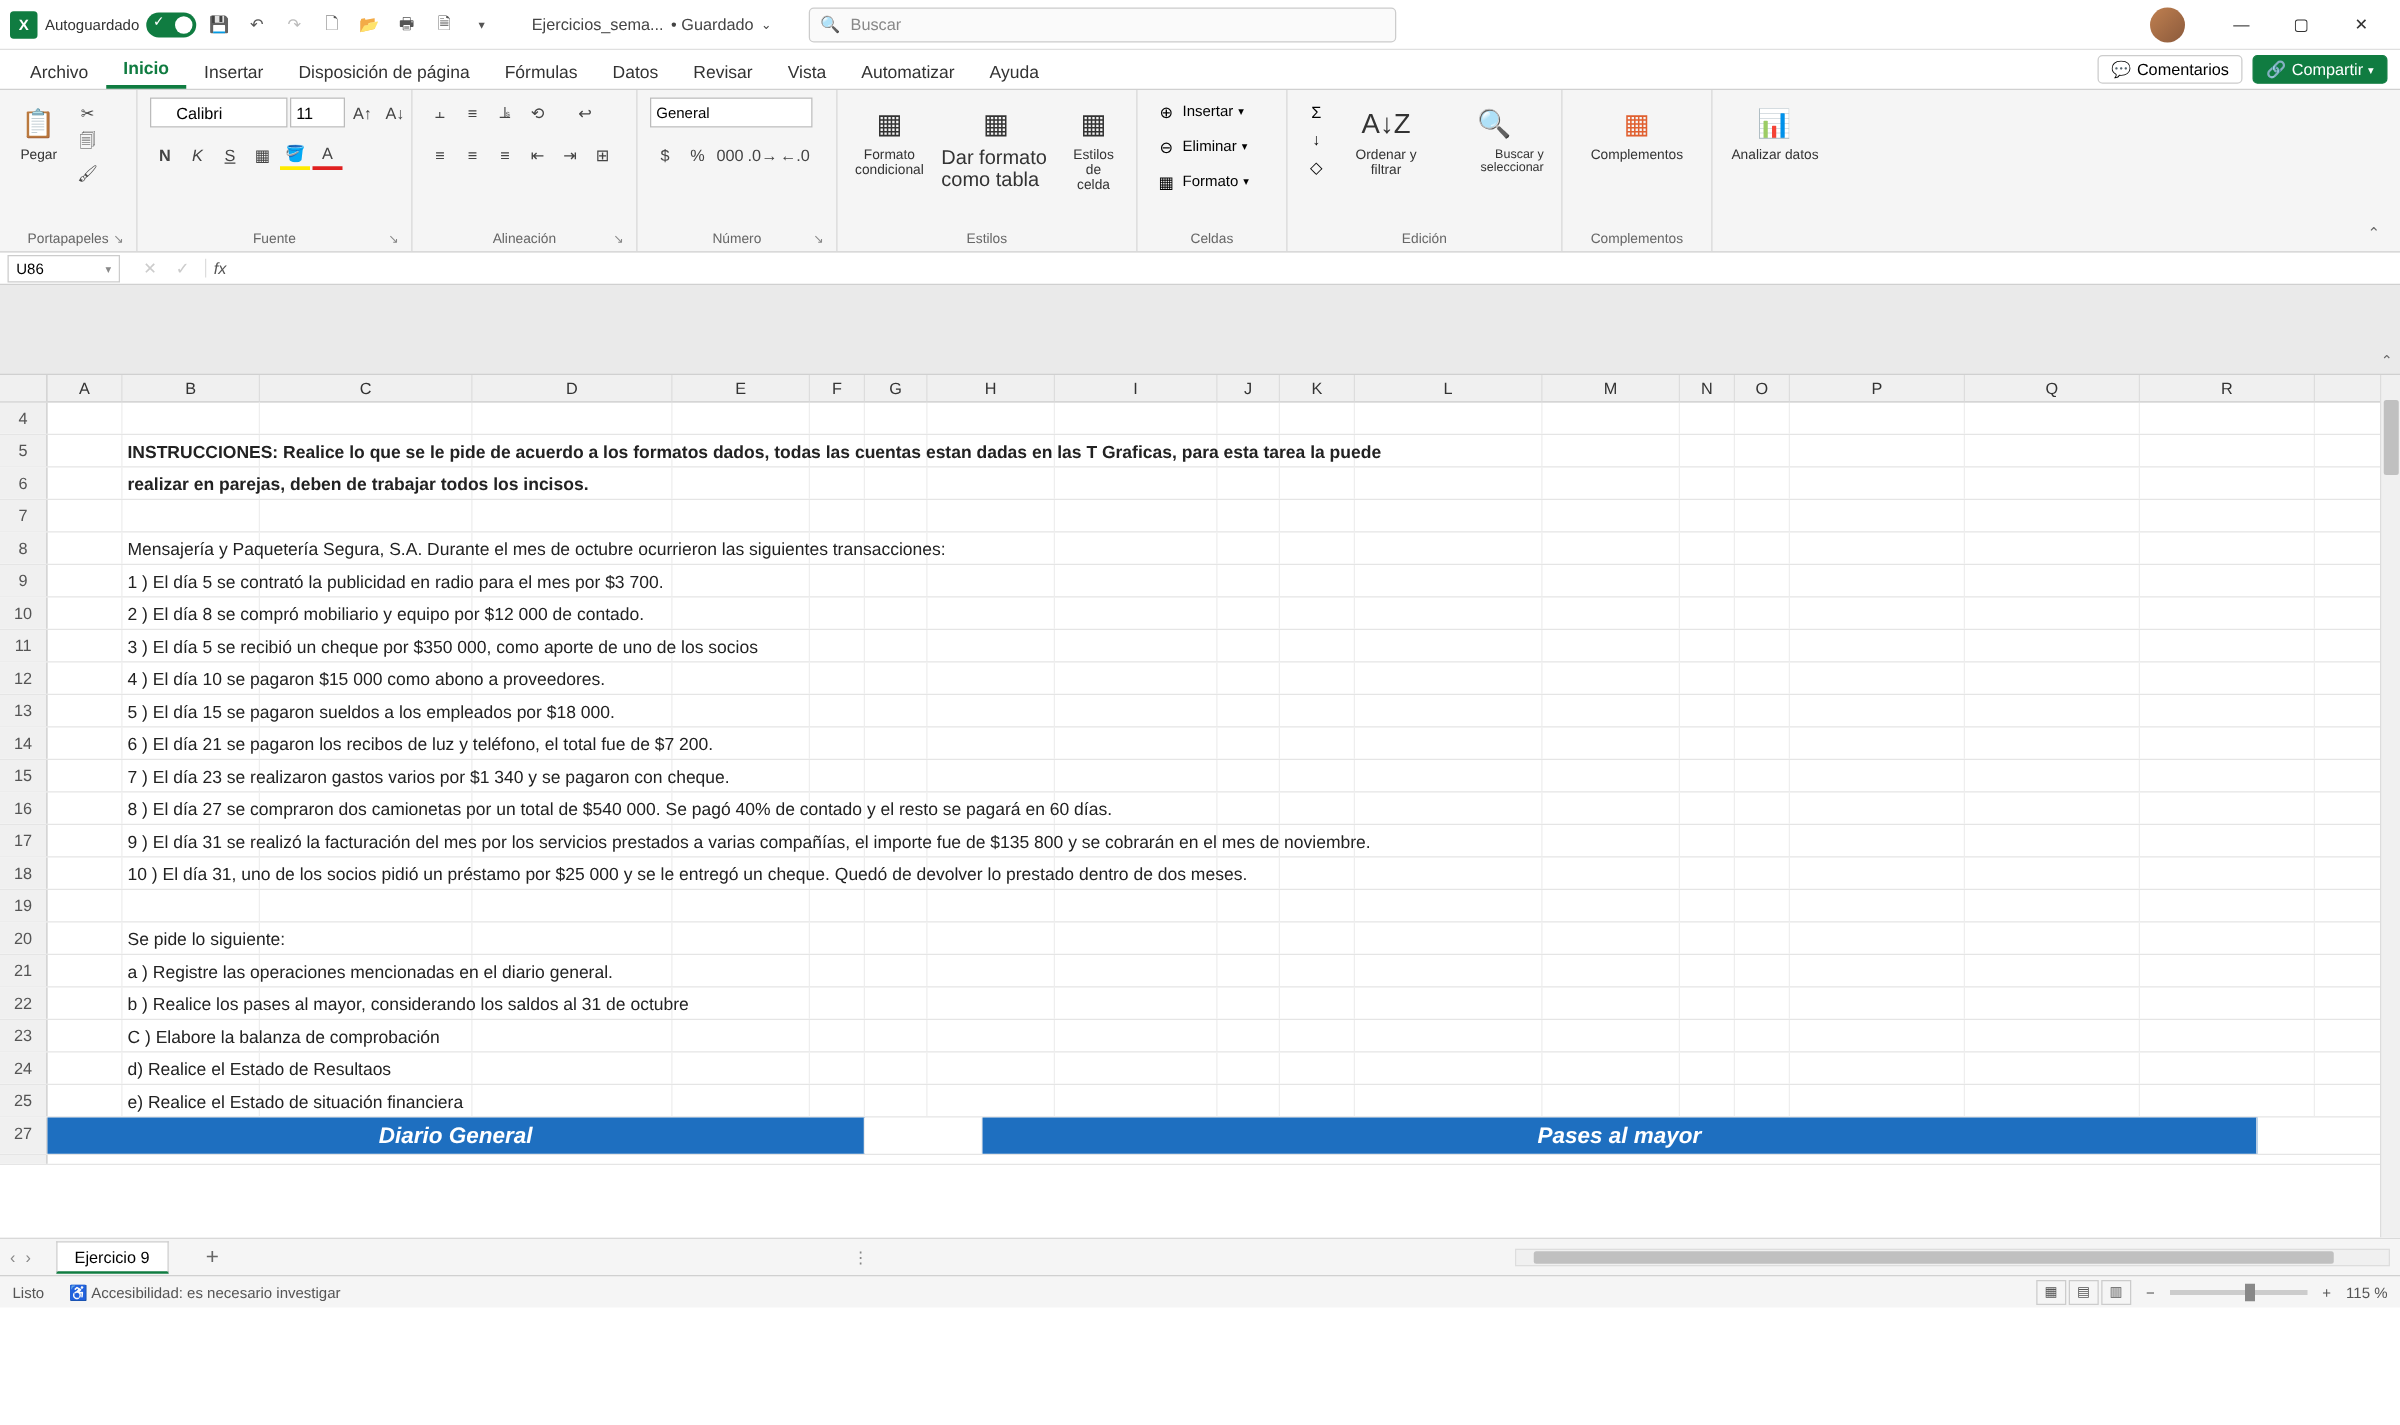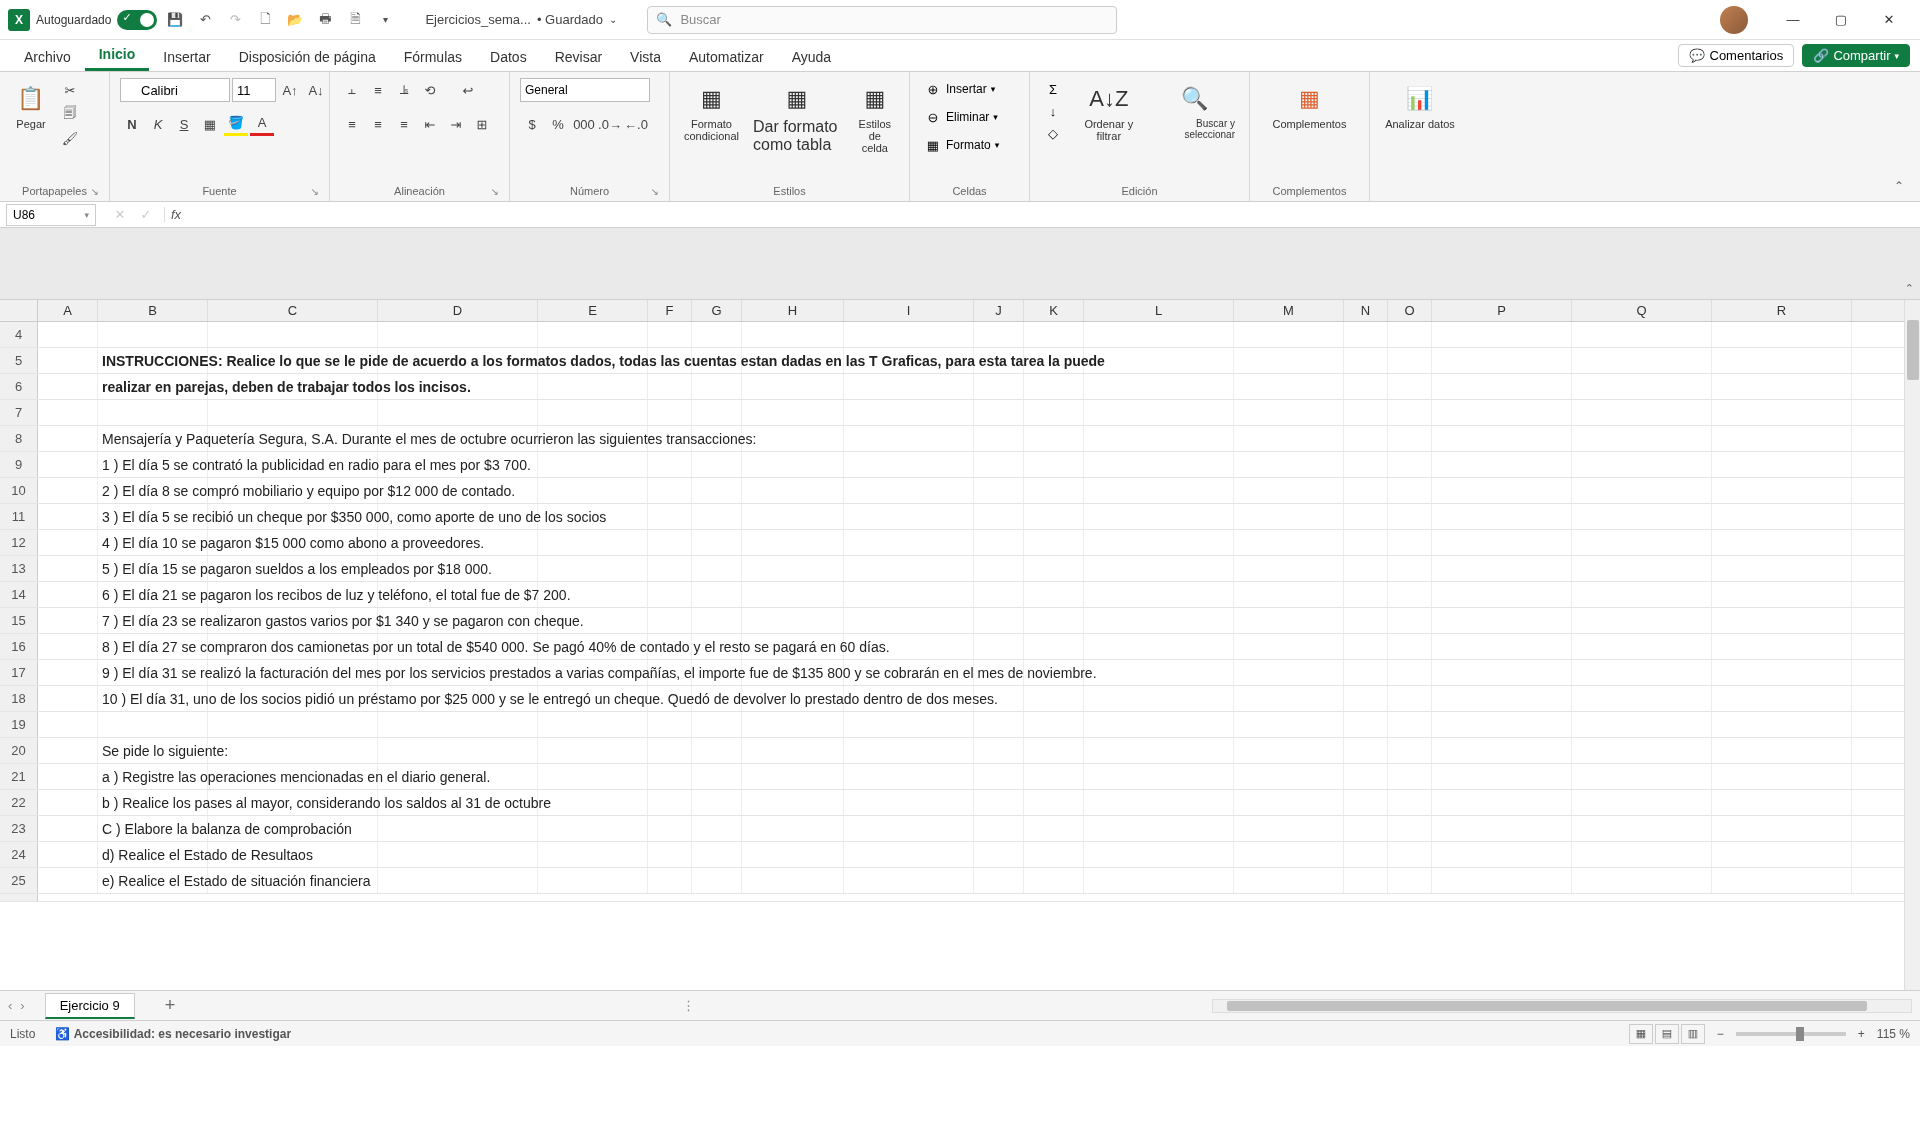--- a/index.html
+++ b/index.html
@@ -809,20 +809,26 @@
         <div class="cell cJ"></div>
         <div class="cell cK"></div>
         <div class="cell cL"></div>
         <div class="cell cM"></div>
         <div class="cell cN"></div>
         <div class="cell cO"></div>
         <div class="cell cP"></div>
         <div class="cell cQ"></div>
         <div class="cell cR"></div>
       </div>
+      <div class="row" style="height: 30px;">
+        <div class="row-h">27</div>
+        <div class="cell blue-band" style="width: 654px;">Diario General</div>
+        <div class="cell" style="width: 94px;"></div>
+        <div class="cell blue-band" style="width: 1020px;">Pases al mayor</div>
+      </div>
       <div class="row" style="height: 8px;">
         <div class="row-h" style="font-size: 9px;"></div>
       </div>
     </div>
   <div class="vscroll">
     <div class="vscroll-thumb"></div>
   </div>
 </div>
 
 <div class="sheet-bar">
@@ -835,21 +841,21 @@
   <span style="margin-left:auto;margin-right:10px;color:#888">⋮</span>
   <div class="hscroll-track">
     <div class="hscroll-thumb"></div>
   </div>
 </div>
 
 <div class="status-bar">
   <span>Listo</span>
   <span style="margin-left:20px">
     <span>♿</span>
-    <span style="font-weight:700">Accesibilidad: es necesario investigar</span>
+    <span style="font-weight:400">Accesibilidad: es necesario investigar</span>
   </span>
   <div class="status-right">
     <div class="view-btns">
       <div class="view-btn">▦</div>
       <div class="view-btn">▤</div>
       <div class="view-btn">▥</div>
     </div>
     <span>−</span>
     <div class="zoom-slider"></div>
     <span>+</span>

